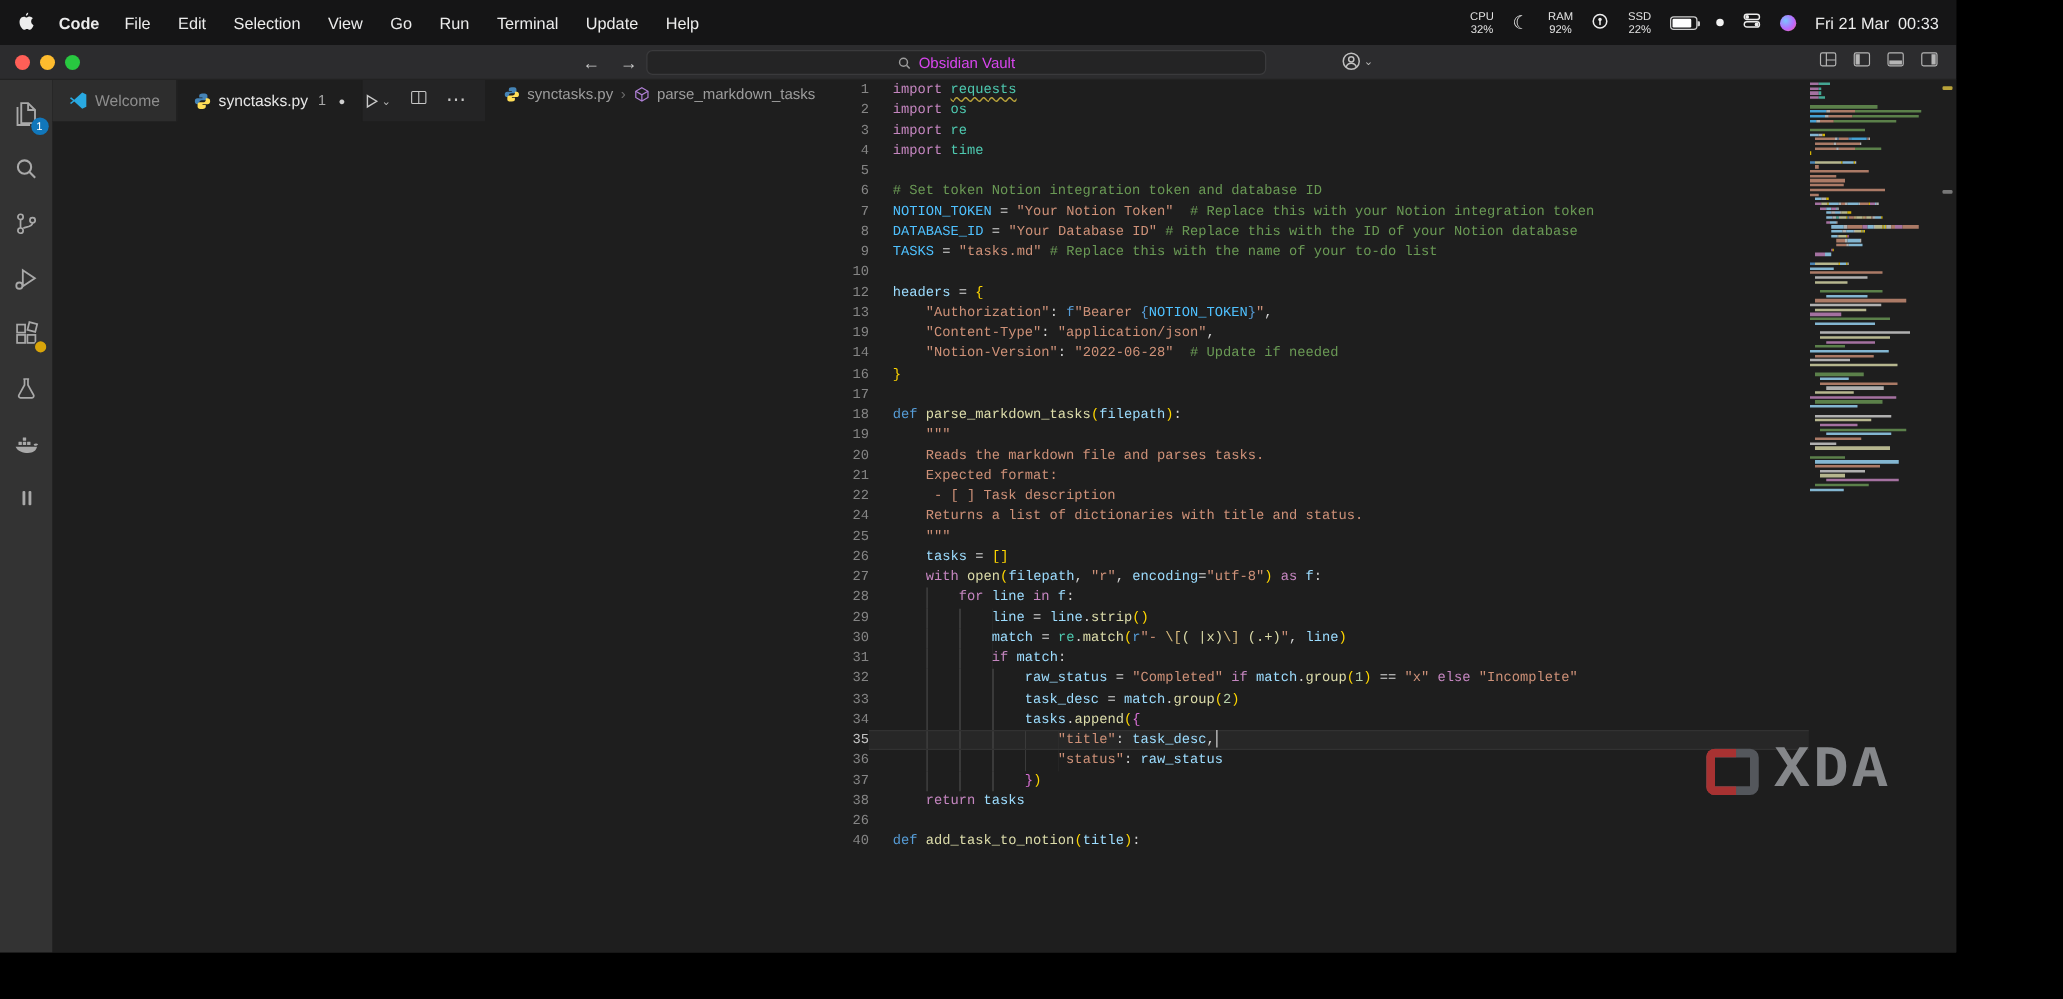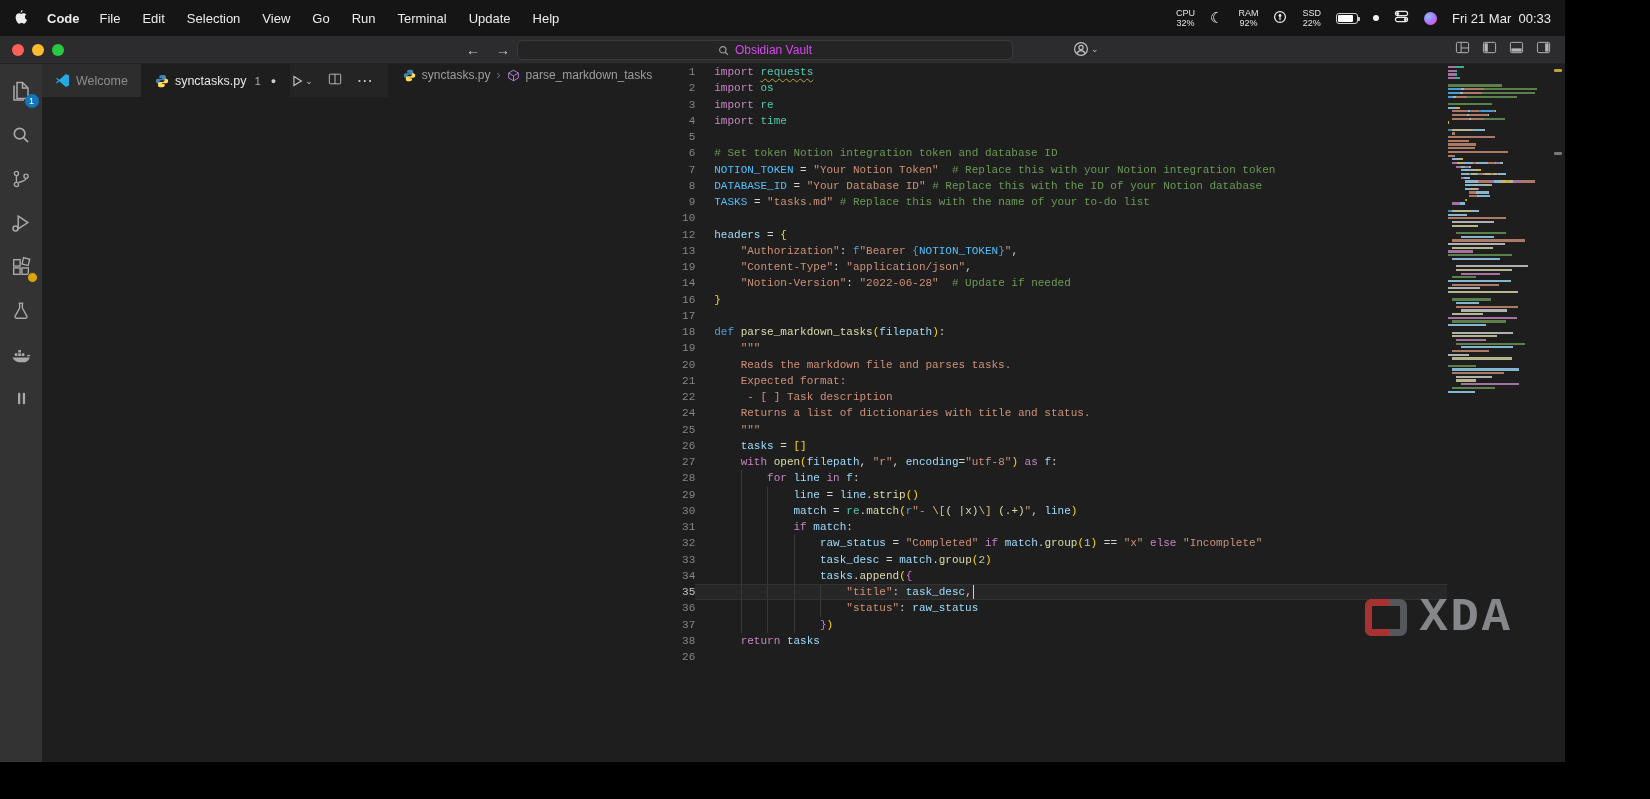--- a/index.html
+++ b/index.html
@@ -335,20 +335,21 @@
               <div class="code-line"><span class="ln">30</span><span class="lc" style="background-image: repeating-linear-gradient(to right, rgb(58, 58, 58) 0px, rgb(58, 58, 58) 1px, transparent 1px, transparent 26.4px); background-position: 45.4px 0px; background-size: 52.8px 100%; background-repeat: no-repeat;"><span>            </span><span class="tk-var">match</span><span class="tk-pln"> = </span><span class="tk-mod">re</span><span class="tk-pln">.</span><span class="tk-fn">match</span><span class="tk-b1">(</span><span class="tk-def">r</span><span class="tk-str">"- </span><span class="tk-esc">\[</span><span class="tk-rgx">( |x)</span><span class="tk-esc">\]</span><span class="tk-str"> </span><span class="tk-rgx">(.+)</span><span class="tk-str">"</span><span class="tk-pln">, </span><span class="tk-var">line</span><span class="tk-b1">)</span></span></div>
               <div class="code-line"><span class="ln">31</span><span class="lc" style="background-image: repeating-linear-gradient(to right, rgb(58, 58, 58) 0px, rgb(58, 58, 58) 1px, transparent 1px, transparent 26.4px); background-position: 45.4px 0px; background-size: 52.8px 100%; background-repeat: no-repeat;"><span>            </span><span class="tk-kw">if </span><span class="tk-var">match</span><span class="tk-pln">:</span></span></div>
               <div class="code-line"><span class="ln">32</span><span class="lc" style="background-image: repeating-linear-gradient(to right, rgb(58, 58, 58) 0px, rgb(58, 58, 58) 1px, transparent 1px, transparent 26.4px); background-position: 45.4px 0px; background-size: 79.2px 100%; background-repeat: no-repeat;"><span>                </span><span class="tk-var">raw_status</span><span class="tk-pln"> = </span><span class="tk-str">"Completed"</span><span class="tk-kw"> if </span><span class="tk-var">match</span><span class="tk-pln">.</span><span class="tk-fn">group</span><span class="tk-b1">(</span><span class="tk-num">1</span><span class="tk-b1">)</span><span class="tk-pln"> == </span><span class="tk-str">"x"</span><span class="tk-kw"> else </span><span class="tk-str">"Incomplete"</span></span></div>
               <div class="code-line"><span class="ln">33</span><span class="lc" style="background-image: repeating-linear-gradient(to right, rgb(58, 58, 58) 0px, rgb(58, 58, 58) 1px, transparent 1px, transparent 26.4px); background-position: 45.4px 0px; background-size: 79.2px 100%; background-repeat: no-repeat;"><span>                </span><span class="tk-var">task_desc</span><span class="tk-pln"> = </span><span class="tk-var">match</span><span class="tk-pln">.</span><span class="tk-fn">group</span><span class="tk-b1">(</span><span class="tk-num">2</span><span class="tk-b1">)</span></span></div>
               <div class="code-line"><span class="ln">34</span><span class="lc" style="background-image: repeating-linear-gradient(to right, rgb(58, 58, 58) 0px, rgb(58, 58, 58) 1px, transparent 1px, transparent 26.4px); background-position: 45.4px 0px; background-size: 79.2px 100%; background-repeat: no-repeat;"><span>                </span><span class="tk-var">tasks</span><span class="tk-pln">.</span><span class="tk-fn">append</span><span class="tk-b1">(</span><span class="tk-b2">{</span></span></div>
               <div class="code-line current"><span class="ln">35</span><span class="lc" style="background-image: repeating-linear-gradient(to right, rgb(58, 58, 58) 0px, rgb(58, 58, 58) 1px, transparent 1px, transparent 26.4px); background-position: 45.4px 0px; background-size: 105.6px 100%; background-repeat: no-repeat;"><span>                    </span><span class="tk-str">"title"</span><span class="tk-pln">: </span><span class="tk-var">task_desc</span><span class="tk-pln">,</span><span class="caret"></span></span></div>
               <div class="code-line"><span class="ln">36</span><span class="lc" style="background-image: repeating-linear-gradient(to right, rgb(58, 58, 58) 0px, rgb(58, 58, 58) 1px, transparent 1px, transparent 26.4px); background-position: 45.4px 0px; background-size: 105.6px 100%; background-repeat: no-repeat;"><span>                    </span><span class="tk-str">"status"</span><span class="tk-pln">: </span><span class="tk-var">raw_status</span></span></div>
               <div class="code-line"><span class="ln">37</span><span class="lc" style="background-image: repeating-linear-gradient(to right, rgb(58, 58, 58) 0px, rgb(58, 58, 58) 1px, transparent 1px, transparent 26.4px); background-position: 45.4px 0px; background-size: 79.2px 100%; background-repeat: no-repeat;"><span>                </span><span class="tk-b2">}</span><span class="tk-b1">)</span></span></div>
               <div class="code-line"><span class="ln">38</span><span class="lc"><span>    </span><span class="tk-kw">return </span><span class="tk-var">tasks</span></span></div>
               <div class="code-line"><span class="ln">26</span><span class="lc"></span></div>
+              <div class="code-line"><span class="ln">40</span><span class="lc"><span class="tk-def">def </span><span class="tk-fn">add_task_to_notion</span><span class="tk-b1">(</span><span class="tk-var">title</span><span class="tk-b1">)</span><span class="tk-pln">:</span></span></div>
             </div>
           <div id="minimap">
               <div class="mm-line">
                 <span style="width: 7.35px; background: rgb(197, 134, 192); opacity: 0.8;"></span>
                 <span style="width: 8.4px; background: rgb(78, 201, 176); opacity: 0.8;"></span>
               </div>
               <div class="mm-line">
                 <span style="width: 7.35px; background: rgb(197, 134, 192); opacity: 0.8;"></span>
                 <span style="width: 2.1px; background: rgb(78, 201, 176); opacity: 0.8;"></span>
               </div>

